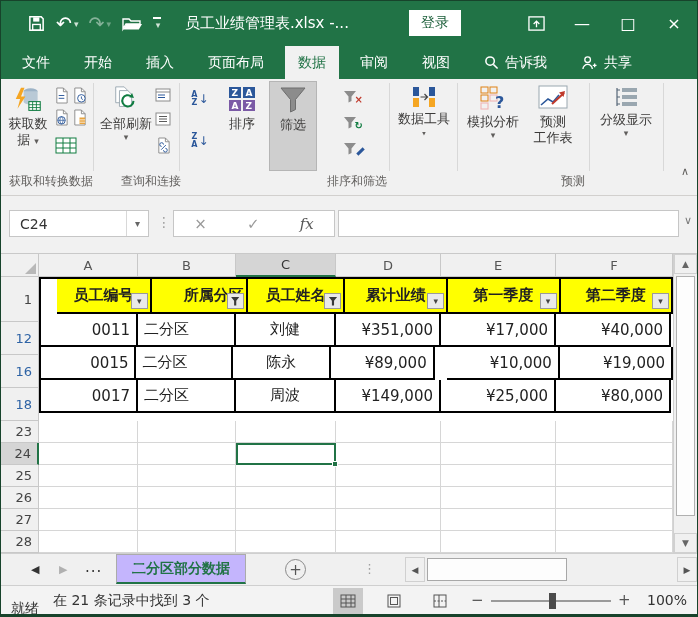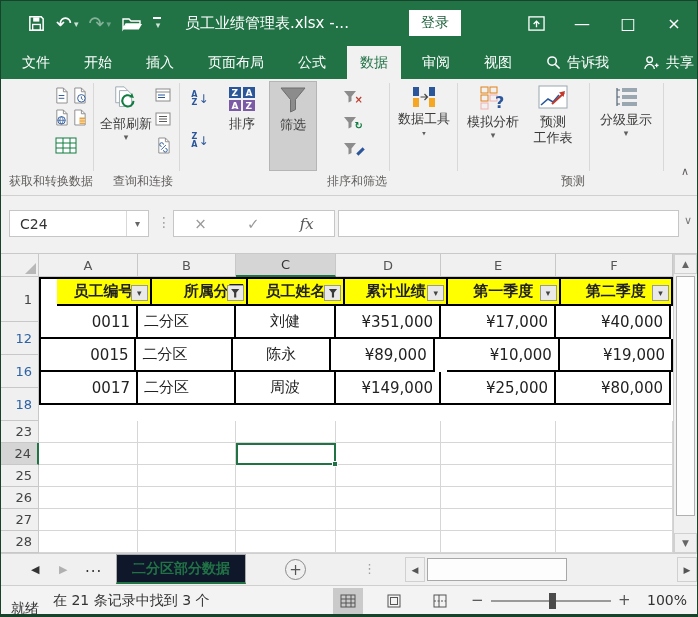--- a/index.html
+++ b/index.html
@@ -78,21 +78,21 @@
   .selbox { position:absolute; left:235px; top:189px; width:100px; height:22px; border:2px solid #217346; background:#fff; }
   .selbox .handle { position:absolute; right:-4px; bottom:-4px; width:6px; height:6px; background:#217346; border:1px solid #fff; }
   .vscroll { position:absolute; left:672px; top:0; width:24px; height:299px; background:#f0f0f0; border-left:1px solid #d0d0d0; }
   .vscroll .arr { position:absolute; left:0; width:23px; height:20px; display:flex; align-items:center; justify-content:center; font-size:9px; color:#666; background:#f0f0f0; border:1px solid #d0d0d0; }
   .vthumb { position:absolute; left:2px; top:22px; width:19px; height:240px; background:#fdfdfd; border:1px solid #b0b0b0; }
   
   .sheetbar { position:absolute; left:0; top:552px; width:100%; height:32px; background:#f0f0f0; border-top:1px solid #cfcfcf; font-size:13px; }
   .snav { position:absolute; top:9px; font-size:11px; color:#333; }
   .snav.dis { color:#b0b0b0; }
   .sell { position:absolute; left:84px; top:4px; color:#333; font-size:15px; letter-spacing:1px; }
-  .stab { position:absolute; left:115px; top:0; width:130px; height:30px; background:#0f172a; border:1px solid #ababab; border-bottom:2px solid #217346; color:#217346; font-weight:bold; font-size:14px; display:flex; align-items:center; justify-content:center; }
+  .stab { position:absolute; left:115px; top:0; width:130px; height:30px; background:#c4b5fd; border:1px solid #ababab; border-bottom:2px solid #217346; color:#217346; font-weight:bold; font-size:14px; display:flex; align-items:center; justify-content:center; }
   .addsheet { position:absolute; left:284px; top:5px; width:21px; height:21px; border:1px solid #8a8a8a; border-radius:50%; color:#555; font-size:15px; display:flex; align-items:center; justify-content:center; }
   .sdots { position:absolute; left:362px; top:7px; color:#a0a0a0; font-size:13px; }
   .hscroll { position:absolute; left:404px; top:3px; width:292px; height:25px; background:#f0f0f0; }
   .hscroll .arr { position:absolute; top:0; width:20px; height:25px; display:flex; align-items:center; justify-content:center; font-size:9px; color:#555; background:#f0f0f0; border:1px solid #d0d0d0; }
   .hthumb { position:absolute; left:22px; top:1px; width:140px; height:23px; background:#fdfdfd; border:1px solid #a8a8a8; }
   
   .statusbar { position:absolute; left:0; top:584px; width:100%; height:30px; background:#f3f3f3; border-top:1px solid #cfcfcf; font-size:14px; color:#333; }
   .st-ready { position:absolute; left:10px; top:14px; }
   .st-filter { position:absolute; left:52px; top:6px; }
   .viewbtn { position:absolute; top:2px; width:30px; height:26px; display:flex; align-items:center; justify-content:center; }
@@ -153,21 +153,20 @@
     <div class="winbtn" style="right:0;">
         <span>×</span>
       </div>
   </div>
 
   <div class="menubar">
     <div class="mtab">文件</div>
     <div class="mtab">开始</div>
     <div class="mtab">插入</div>
     <div class="mtab">页面布局</div>
-    <div class="mtab">公式</div>
     <div class="mtab active">数据</div>
     <div class="mtab">审阅</div>
     <div class="mtab">视图</div>
     <div class="mtab">
       <span class="micon">
           <svg width="15" height="15" viewBox="0 0 16 16">
             <circle cx="6.5" cy="6.5" r="4.5" fill="none" stroke="#fff" stroke-width="1.6"></circle>
             <path d="M10 10l4.5 4.5" stroke="#fff" stroke-width="1.6"></path>
           </svg>
         </span>
@@ -180,20 +179,30 @@
             <path d="M2 15c0-3 2.5-5 5-5s5 2 5 5" fill="none" stroke="#fff" stroke-width="1.4"></path>
             <path d="M14.5 9v4M12.5 11h4" stroke="#fff" stroke-width="1.4"></path>
           </svg>
         </span>
       <span>共享</span>
     </div>
   </div>
 
   <div class="ribbon">
 
+    <div class="bigbtn" style="left:6px; width:42px;">
+      <svg viewBox="0 0 32 32" width="28" height="28">
+          <ellipse cx="19" cy="7" rx="8" ry="3.2" fill="#9db3c6"></ellipse>
+          <path d="M11 7v12c0 1.8 3.6 3.2 8 3.2s8-1.4 8-3.2V7" fill="#b9c9d6"></path>
+          <polygon points="8,3 2,16 7,16 4,27 13,13 8,13 12,3" fill="#f5a623"></polygon>
+          <rect x="17" y="19" width="13" height="10" fill="#fff" stroke="#107c41" stroke-width="1.2"></rect>
+          <path d="M17 22.5h13M17 25.8h13M21.3 19v10M25.6 19v10" stroke="#107c41" stroke-width="1"></path>
+        </svg>
+      <span class="txt"><span>获取数</span><br><span>据</span> <span class="caret">▾</span></span>
+    </div>
     <span class="smicon" style="left:50px; top:6px;">
         <svg width="15" height="17" viewBox="0 0 16 18">
           <path d="M3 1h7l4 4v12H3z" fill="#fff" stroke="#8b8b8b"></path>
           <path d="M10 1v4h4" fill="none" stroke="#8b8b8b"></path>
           <path d="M5 9h6M5 12h6" stroke="#2b579a"></path>
         </svg>
       </span>
     <span class="smicon" style="left:68px; top:6px;">
         <svg width="15" height="17" viewBox="0 0 16 18">
           <path d="M3 1h7l4 4v12H3z" fill="#fff" stroke="#8b8b8b"></path>
@@ -251,21 +260,21 @@
           <path d="M4 4.5h8M4 7h8M4 9.5h8" stroke="#5a5a5a"></path>
         </svg>
       </span>
     <span class="smicon" style="left:152px; top:56px;">
         <svg width="15" height="17" viewBox="0 0 16 18">
           <path d="M3 1h7l4 4v12H3z" fill="#fff" stroke="#8b8b8b"></path>
           <path d="M10 1v4h4" fill="none" stroke="#8b8b8b"></path>
           <path d="M5.5 13.5l5-5M6 10a2 2 0 1 1 2-2M10 12a2 2 0 1 1-2 2" stroke="#2b579a" fill="none"></path>
         </svg>
       </span>
-    <div class="rlabel" style="left:88px; width:84px;">查询和连接</div>
+    <div class="rlabel" style="left:96px; width:84px;">查询和连接</div>
 
     <div class="rsep" style="left:178px;"></div>
 
     <span class="smicon" style="left:186px; top:8px; width:26px; height:24px;">
       <span class="sortpair">
           <span class="sortletters">
             <span>A</span>
             <span>Z</span>
           </span>
           <span class="sortarrow">↓</span>
@@ -410,21 +419,21 @@
     <div class="rowhdr filtered" style="top:101px; height:33px;">16</div>
     <div class="rowhdr filtered" style="top:134px; height:33px;">18</div>
     <div class="rowhdr" style="top:167px; height:22px;">23</div>
     <div class="rowhdr sel" style="top:189px; height:22px;">24</div>
     <div class="rowhdr" style="top:211px; height:22px;">25</div>
     <div class="rowhdr" style="top:233px; height:22px;">26</div>
     <div class="rowhdr" style="top:255px; height:22px;">27</div>
     <div class="rowhdr" style="top:277px; height:22px;">28</div>
 
     <div class="tblock">
-      <div class="trow hrow" style="height:27px;padding-left:16px;">
+      <div class="trow hrow" style="height:35px;padding-left:16px;">
         <div class="tcell" style="width:97px;">
             <span>员工编号</span>
           <span class="fbtn">
               <span class="dc">▾</span>
             </span>
           </div>
         <div class="tcell" style="width:98px;justify-content:flex-end;">
             <span>所属分区</span>
           <span class="fbtn">
               <span class="fun"></span>

